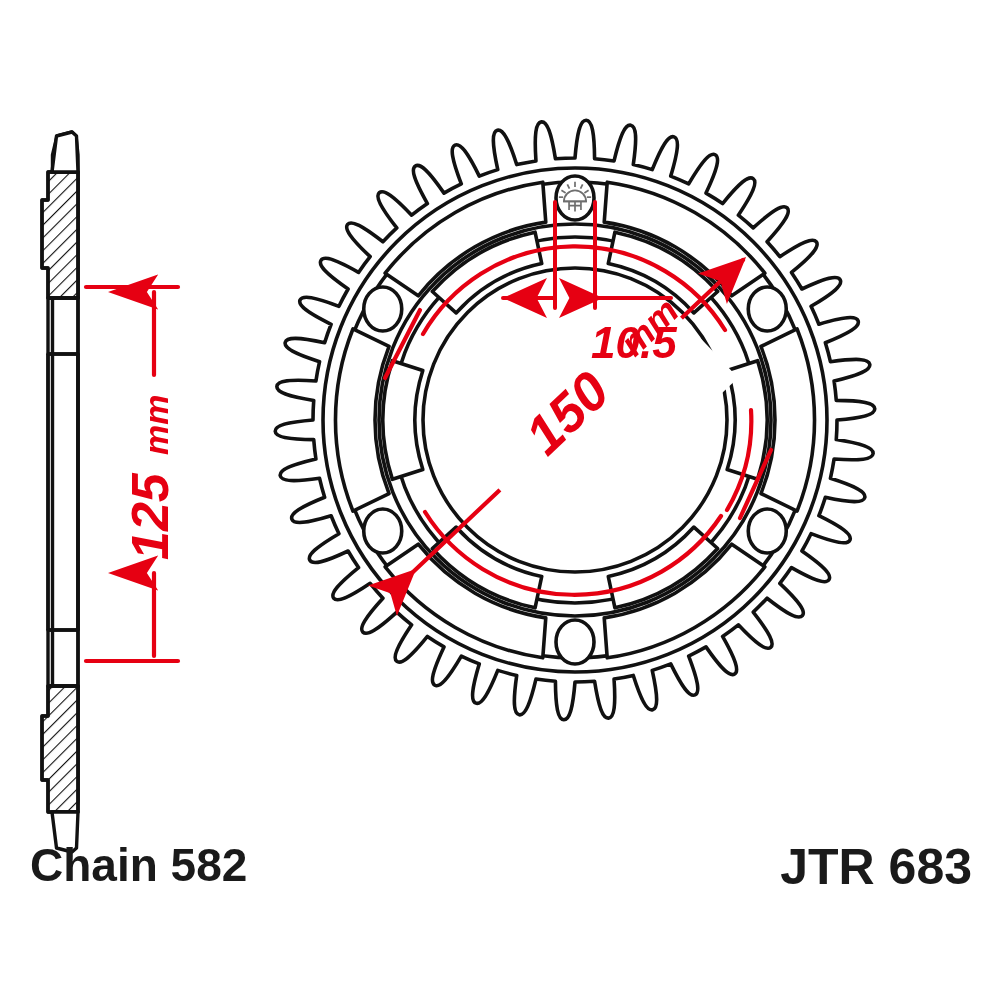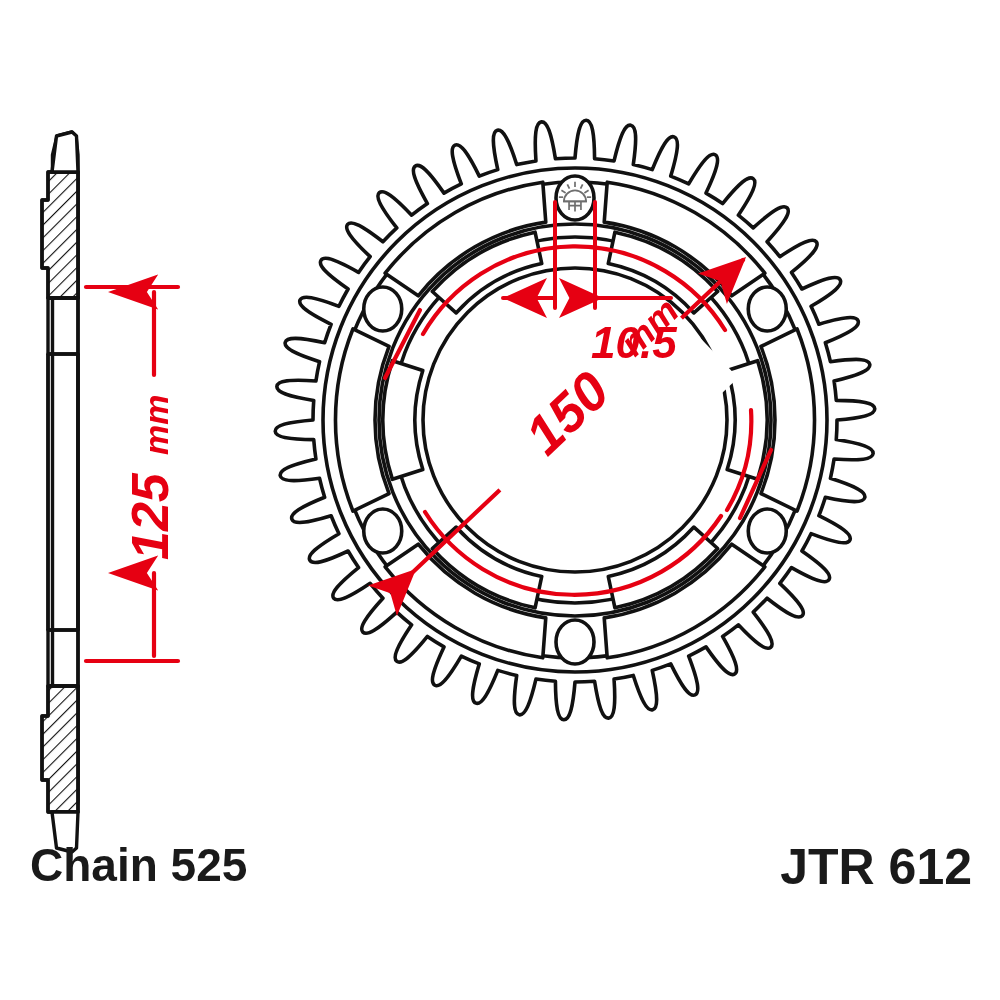--- a/index.html
+++ b/index.html
@@ -199,15 +199,15 @@
         <line x1="20" y1="-218" x2="20" y2="-112"></line>
         <line x1="-68" y1="-122" x2="-24" y2="-122" marker-end="url(#arrRed)" transform="rotate(180 -46 -122)"></line>
         <line x1="24" y1="-122" x2="92" y2="-122" marker-start="url(#arrRed)"></line>
         <line x1="-72" y1="-122" x2="-20" y2="-122"></line>
         <line x1="20" y1="-122" x2="96" y2="-122"></line>
       </g>
       <text class="dim-text" x="16" y="-62" font-size="44">10.5</text>
     </g>
   </svg>
 
-  <div class="label-chain">Chain 525</div>
-  <div class="label-part">JTR 612</div>
+  <div class="label-chain">Chain 582</div>
+  <div class="label-part">JTR 683</div>
 </div>
 
 </body></html>

